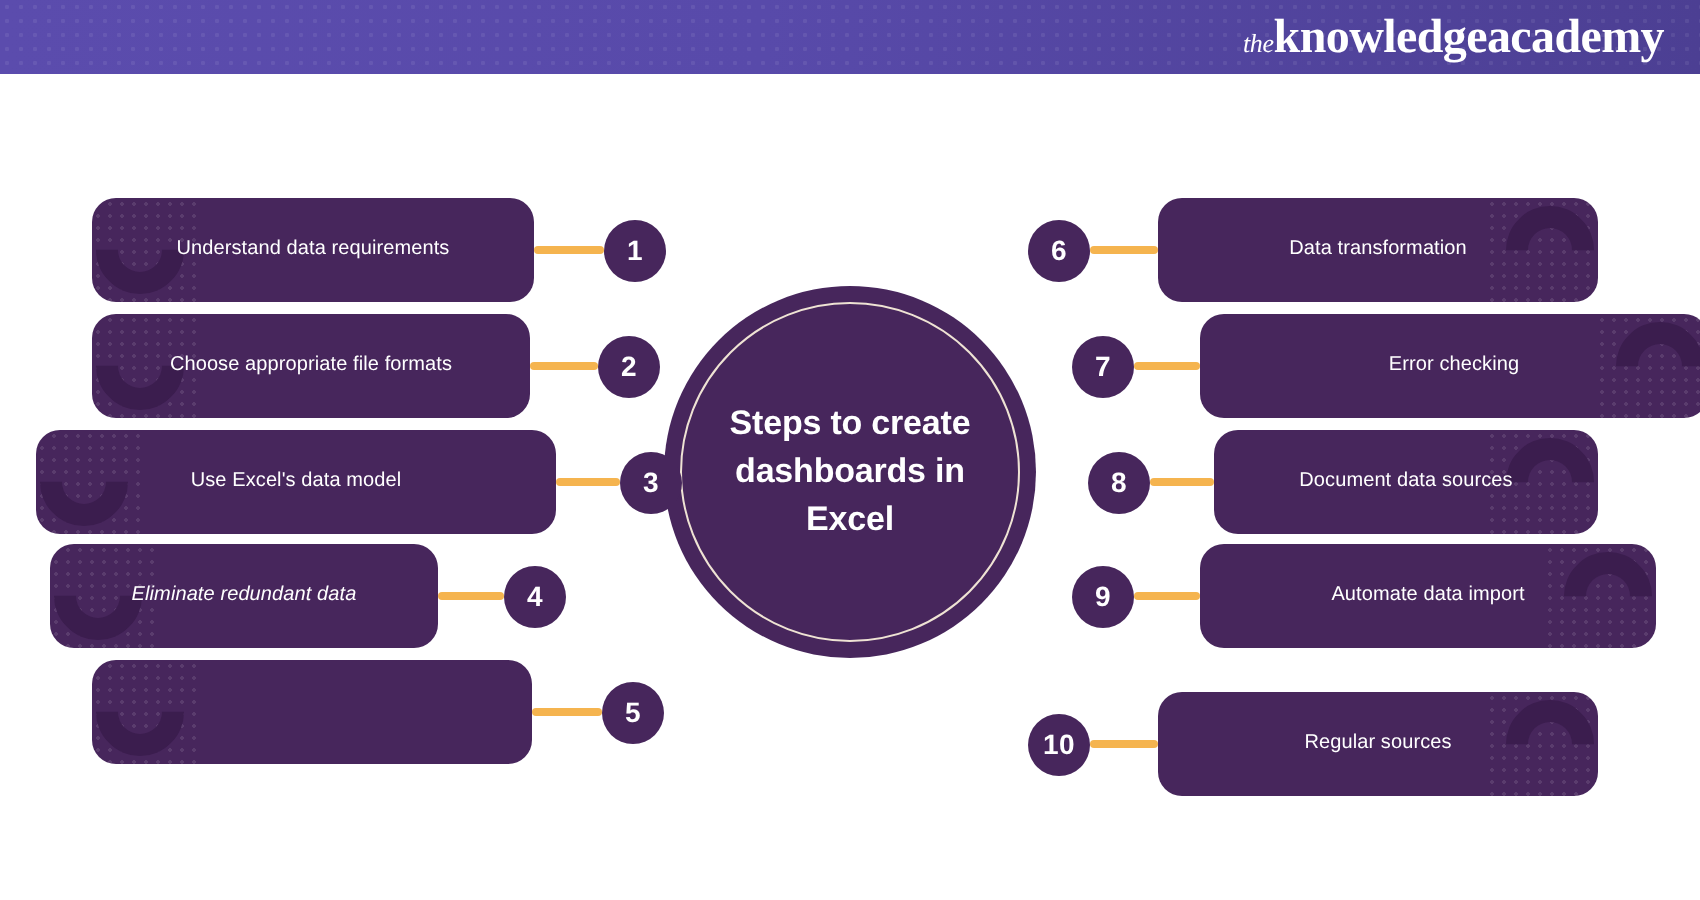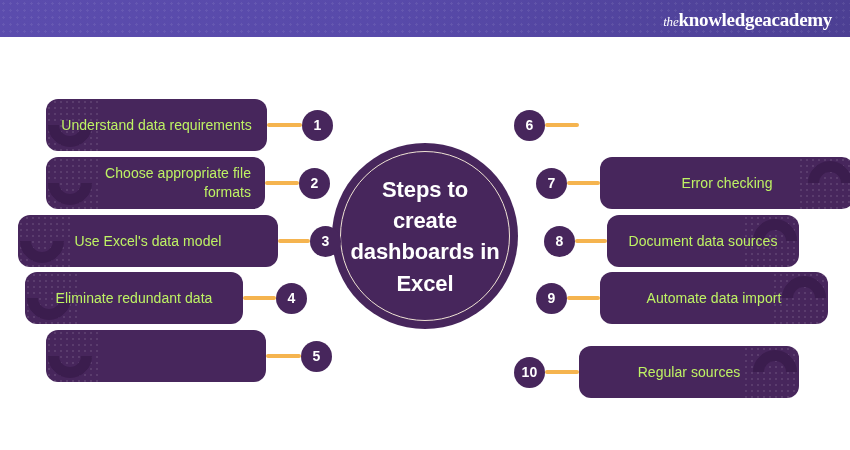--- a/index.html
+++ b/index.html
@@ -48,21 +48,21 @@
   }
   .brand .brand-the {
     font-family: "Liberation Serif", serif;
     font-style: italic;
     font-size: 13px;
     letter-spacing: -0.2px;
   }
   .brand .brand-main {
     font-family: "Liberation Serif", serif;
     font-weight: bold;
-    font-size: 19px;
+    font-size: 24px;
     letter-spacing: -0.3px;
   }
 
   
   .center-circle {
     position: absolute;
     left: 332px;
     top: 143px;
     width: 186px;
     height: 186px;
@@ -82,21 +82,21 @@
     pointer-events: none;
   }
   .center-title {
     position: absolute;
     left: 16px;
     right: 16px;
     top: 50%;
     transform: translateY(-50%);
     text-align: center;
     color: #ffffff;
-    font-size: 22px;
+    font-size: 17px;
     font-weight: bold;
     line-height: 1.42;
     letter-spacing: -0.1px;
   }
 
   
   .step-row {
     position: absolute;
     display: flex;
     align-items: center;
@@ -113,24 +113,24 @@
     display: flex;
     align-items: center;
     justify-content: center;
     box-sizing: border-box;
     overflow: hidden;
     flex: none;
   }
   .pill-label {
     position: relative;
     z-index: 2;
-    color: #bef264;
-    font-size: 14px;
+    color: #ffffff;
+    font-size: 10px;
     line-height: 1.35;
-    text-align: right;
+    text-align: center;
     padding: 0 14px;
     letter-spacing: 0.05px;
   }
 
   
   .swoosh {
     position: absolute;
     z-index: 1;
     width: 44px;
     height: 44px;
@@ -228,41 +228,46 @@
     <div class="pill anchor-left" style="width:260px;">
       <div class="pill-dots"></div>
       <div class="swoosh"></div>
       <div class="pill-label">Use Excel's data model</div>
     </div>
     <div class="connector" style="width:32px;"></div>
     <div class="num-circle">3</div>
   </div>
 
   <div class="step-row left" style="left:25px; top:272px;">
-    <div class="pill anchor-left" style="width:218px;">
+    <div class="pill anchor-left" style="width:194px;font-style:italic;">
       <div class="pill-dots"></div>
       <div class="swoosh"></div>
       <div class="pill-label">Eliminate redundant data</div>
     </div>
     <div class="connector" style="width:33px;"></div>
     <div class="num-circle">4</div>
   </div>
 
   <div class="step-row left" style="left:46px; top:330px;">
     <div class="pill anchor-left" style="width:220px;">
       <div class="pill-dots"></div>
       <div class="swoosh"></div>
     </div>
     <div class="connector" style="width:35px;"></div>
     <div class="num-circle">5</div>
   </div>
 
   <div class="step-row right" style="left:514px; top:99px;">
     <div class="num-circle">6</div>
     <div class="connector" style="width:34px;"></div>
+    <div class="pill anchor-right" style="width:220px;">
+      <div class="pill-dots"></div>
+      <div class="swoosh"></div>
+      <div class="pill-label">Data transformation</div>
+    </div>
   </div>
 
   <div class="step-row right" style="left:536px; top:157px;">
     <div class="num-circle">7</div>
     <div class="connector" style="width:33px;"></div>
     <div class="pill anchor-right" style="width:254px;">
       <div class="pill-dots"></div>
       <div class="swoosh"></div>
       <div class="pill-label">Error checking</div>
     </div>

